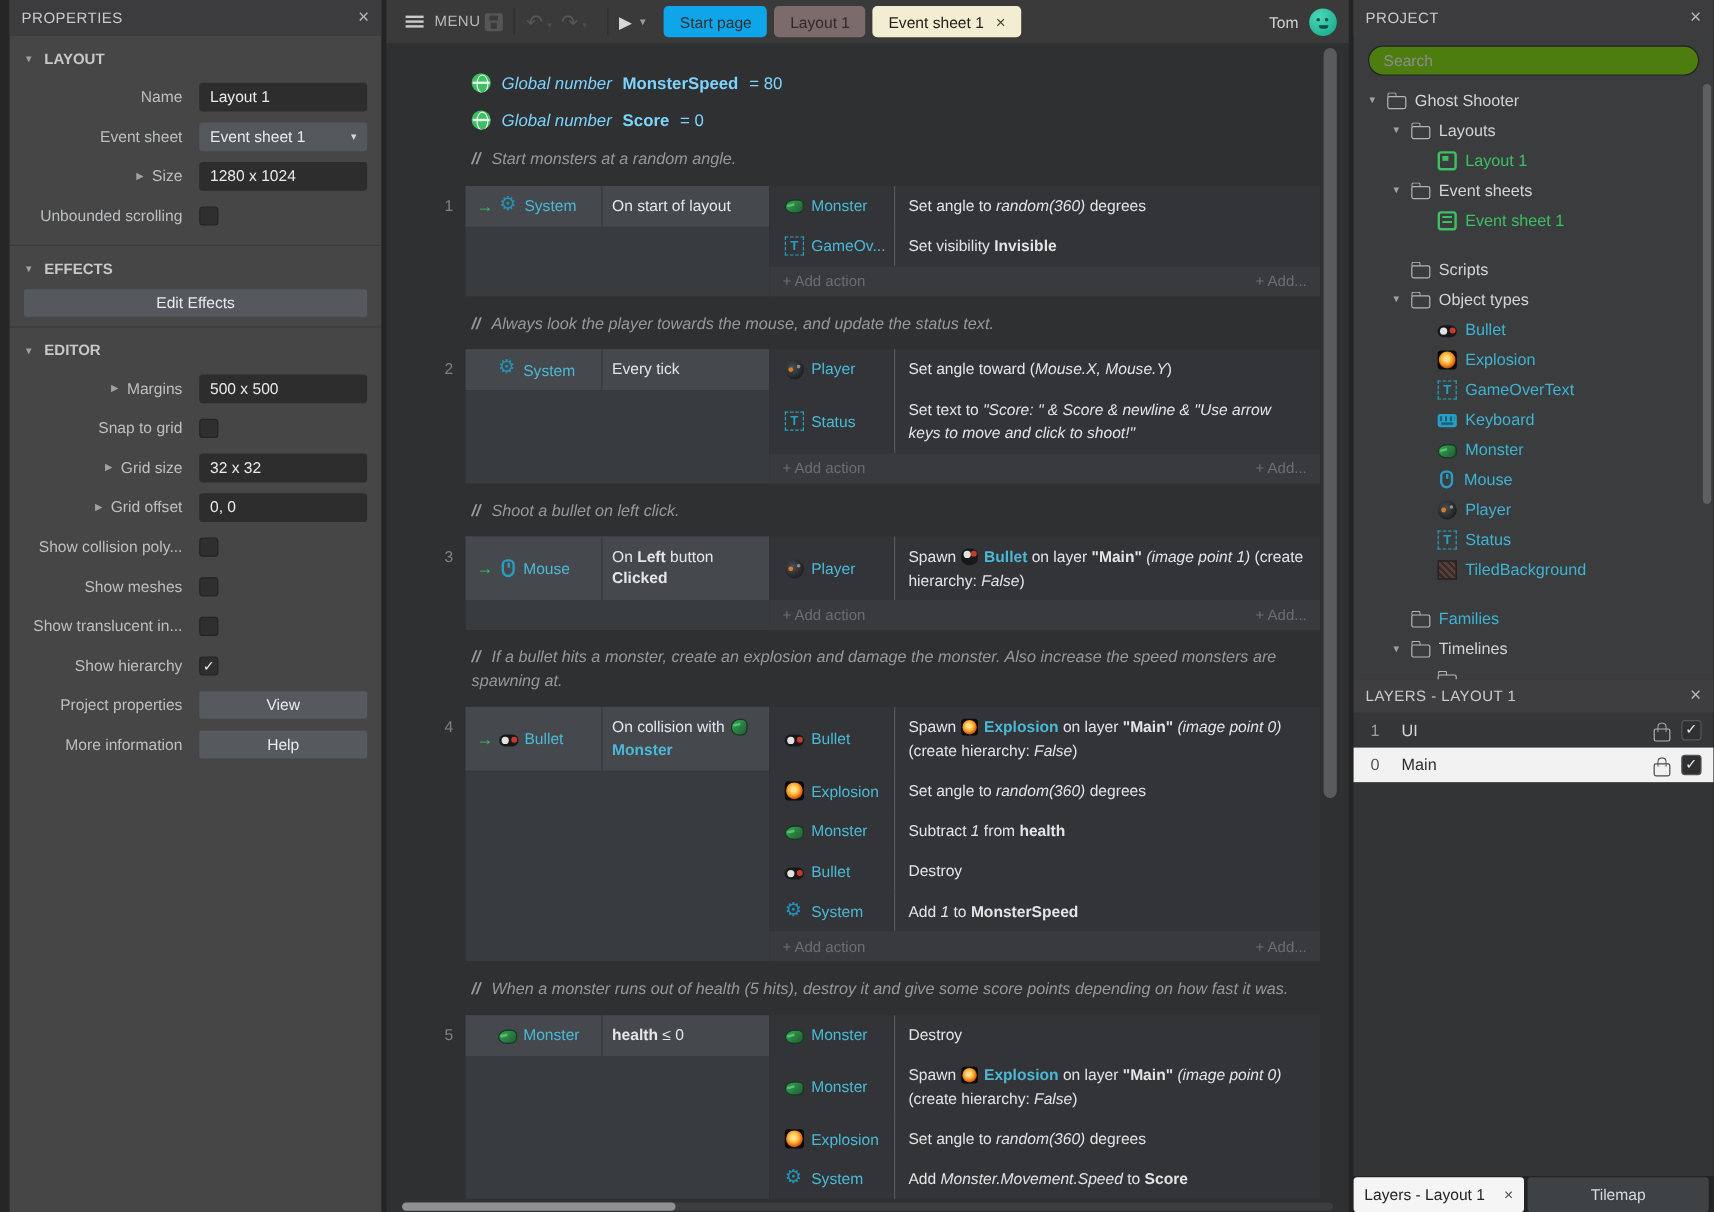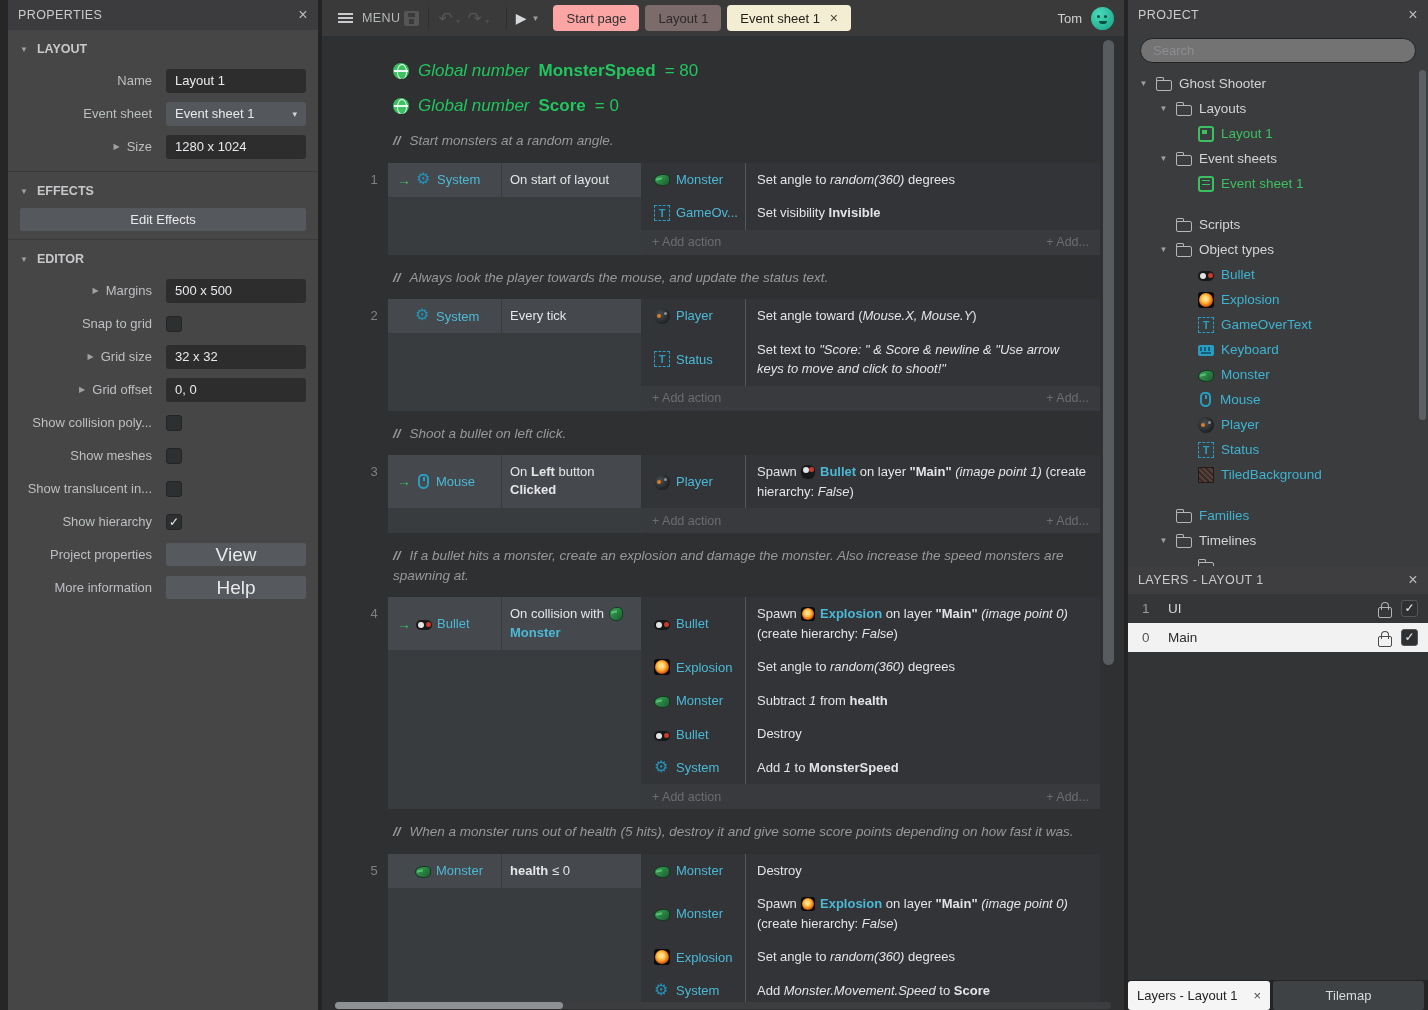--- a/index.html
+++ b/index.html
@@ -27,21 +27,21 @@
   .prop-row { display:flex; align-items:center; min-height:33px; padding-right:12px; }
   .prop-label { flex:1; text-align:right; padding-right:14px; color:#bdbfc1; font-size:13px;
     display:flex; align-items:center; justify-content:flex-end; gap:7px; white-space:nowrap; }
   .prop-label .tri { font-size:8px; color:#9fa1a3; }
   .prop-control { width:140px; flex:none; }
   .prop-input { height:24px; background:#2d2d2d; border-radius:3px; color:#e8eaec;
     display:flex; align-items:center; padding:0 9px; font-size:13px; }
   .prop-dropdown { background:#54575b; justify-content:space-between; }
   .prop-dropdown .chev { font-size:9px; color:#d5d7d9; }
   .prop-btn { height:23px; width:140px; background:#56595d; border-radius:2px; color:#e8eaec;
-    display:flex; align-items:center; justify-content:center; font-size:19px; }
+    display:flex; align-items:center; justify-content:center; font-size:13px; }
   .wide-btn { margin:2px 12px 4px; height:23px; background:#55585c; border-radius:2px;
     color:#e8eaec; display:flex; align-items:center; justify-content:center; font-size:13px;text-align:center; }
   .checkbox { width:16px; height:16px; background:#2d2f31; border:1px solid #242424;
     border-radius:3px; color:#e9ebec; font-size:12px; line-height:14px; text-align:center; }
 
   
   .gap { width:4px; background:#242424; }
   .center { width:802px; display:flex; flex-direction:column; background:#2e3032; position:relative; }
   .toolbar { height:36px; background:#3a3a3a; display:flex; align-items:center; padding:0 10px 0 16px; flex:none; }
   .menu-icon { position:relative; width:15px; height:10px; margin-right:9px; }
@@ -51,39 +51,39 @@
   .tb-sep { width:1px; height:22px; background:#2e2e2e; margin:0 9px; }
   .ic-save { position:relative; width:15px; height:15px; background:#565656; border-radius:2px; }
   .ic-save::before { content:""; position:absolute; top:2px; left:4px; right:4px; height:4px; background:#3a3a3a; }
   .ic-save::after  { content:""; position:absolute; bottom:2px; left:5px; right:5px; height:5px; background:#3a3a3a; }
   .tb-glyph { font-size:17px; color:#575757; line-height:1; }
   .tb-mini { font-size:7px; color:#4c4c4c; margin:6px 6px 0 2px; }
   .play-glyph { font-size:14px; color:#d6d8da; }
   .play-mini { font-size:8px; color:#9c9ea0; margin-left:5px; }
   .tabs { display:flex; align-items:center; gap:6px; margin-left:14px; }
   .tab { height:26px; border-radius:4px; display:flex; align-items:center; padding:0 13px; font-size:13px; }
-  .tab-start { background:#fca5a5; color:#2e3032; }
+  .tab-start { background:#0ea5e9; color:#2e3032; }
   .tab-layout { background:#7c6b6b; color:#302a2a; }
   .tab-active { background:#f2edd3; color:#232019; gap:10px; }
   .tab-active .tab-close { color:#4c483a; font-size:14px; }
   .tb-spacer { flex:1; }
   .user-name { color:#cfd1d3; font-size:13px; margin-right:9px; }
   .avatar { position:relative; width:23px; height:23px; border-radius:50%;
     background:radial-gradient(circle at 35% 30%, #49d9b8, #17a385); }
   .avatar::before { content:""; position:absolute; left:6px; top:8px; width:3px; height:3px;
     border-radius:50%; background:#0c4f41; box-shadow:7px 0 0 #0c4f41; }
   .avatar::after { content:""; position:absolute; left:8px; top:14px; width:8px; height:3px;
     border-radius:0 0 6px 6px; background:#0c4f41; }
 
   
   .sheet { flex:1; overflow:hidden; position:relative; padding:10px 0 0 38px; }
   .comment { margin:13px 46px 12px 33px; color:#97999b; font-size:13.5px; font-style:italic; line-height:1.45; }
   .comment .slash { font-weight:bold; margin-right:9px; }
   .global-row { display:flex; align-items:center; gap:9px; margin:15px 0 15px 33px;
-    color:#22c55e; font-size:17px; }
+    color:#7dd3fc; font-size:14px; }
   .global-row .gkind { font-style:italic; }
   .global-row .gname { font-weight:bold; }
   .event { display:flex; margin-bottom:3px; }
   .event-num { width:28px; flex:none; text-align:center; padding-top:9px; color:#7e8082; font-size:13px; }
   .event-body { width:712px; display:flex; align-items:stretch; }
   .cond-col { width:253px; flex:none; background:#393c3f; display:flex; flex-direction:column; }
   .cond-row { display:flex; background:#45484c; align-items:stretch; }
   .cond-obj { width:113px; flex:none; padding:7px 4px 7px 9px; display:flex; align-items:center; gap:5px; }
   .cond-obj.no-arrow { padding-left:27px; }
   .trig-arrow { color:#3cc062; font-weight:bold; font-size:14px; width:14px; flex:none; }
@@ -105,21 +105,21 @@
     background:#595c5e; border-radius:6px; }
   .es-hscroll-track { position:absolute; left:13px; right:13px; bottom:1px; height:7px;
     background:#3b3d3f; border-radius:4px; }
   .es-hscroll-thumb { position:absolute; left:13px; bottom:1px; width:228px; height:7px;
     background:#8e9193; border-radius:4px; }
 
   
   .right { width:300px; display:flex; flex-direction:column;justify-content:flex-end; }
   .project-panel { height:566px; background:#3a3c3e; display:flex; flex-direction:column; position:relative; }
   .search-wrap { padding:8px 12px 6px 12px; }
-  .search-input { width:100%; height:25px; background:#737373; border:1px solid #232323;
+  .search-input { width:100%; height:25px; background:#4d7c0f; border:1px solid #232323;
     border-radius:13px; color:#cfd1d3; padding:0 12px; font-size:13px; font-family:inherit; outline:none; }
   .search-input::placeholder { color:#8b8d8f; }
   .tree { flex:1; overflow:hidden; padding-top:2px; }
   .tree-row { height:25px; display:flex; align-items:center; gap:7px; font-size:13.5px; color:#d2d4d6; }
   .tree-row .tri { font-size:8px; color:#9fa1a3; width:11px; text-align:center; flex:none; }
   .ind0 { padding-left:10px; } .ind1 { padding-left:30px; } .ind1n { padding-left:48px;margin-top:16px; } .ind2 { padding-left:70px; }
   .t-green { color:#3cc062; } .t-cyan { color:#3fb3d2; }
   .proj-scroll { position:absolute; right:2px; top:70px; width:7px; height:350px;
     background:#5d6062; border-radius:4px; }
 
@@ -228,20 +228,26 @@
       </div>
       <div class="prop-row">
         <div class="prop-label">
           <span class="tri">▶</span>
           <span>Size</span>
         </div>
         <div class="prop-control">
             <div class="prop-input">1280 x 1024</div>
           </div>
       </div>
+      <div class="prop-row">
+        <div class="prop-label">Unbounded scrolling</div>
+        <div class="prop-control">
+            <div class="checkbox"></div>
+          </div>
+      </div>
 
       <div class="section-sep"></div>
       <div class="section-header">
         <span class="tri">▼</span>
         <span>EFFECTS</span>
       </div>
       <div class="wide-btn">Edit Effects</div>
 
       <div class="section-sep"></div>
       <div class="section-header">

